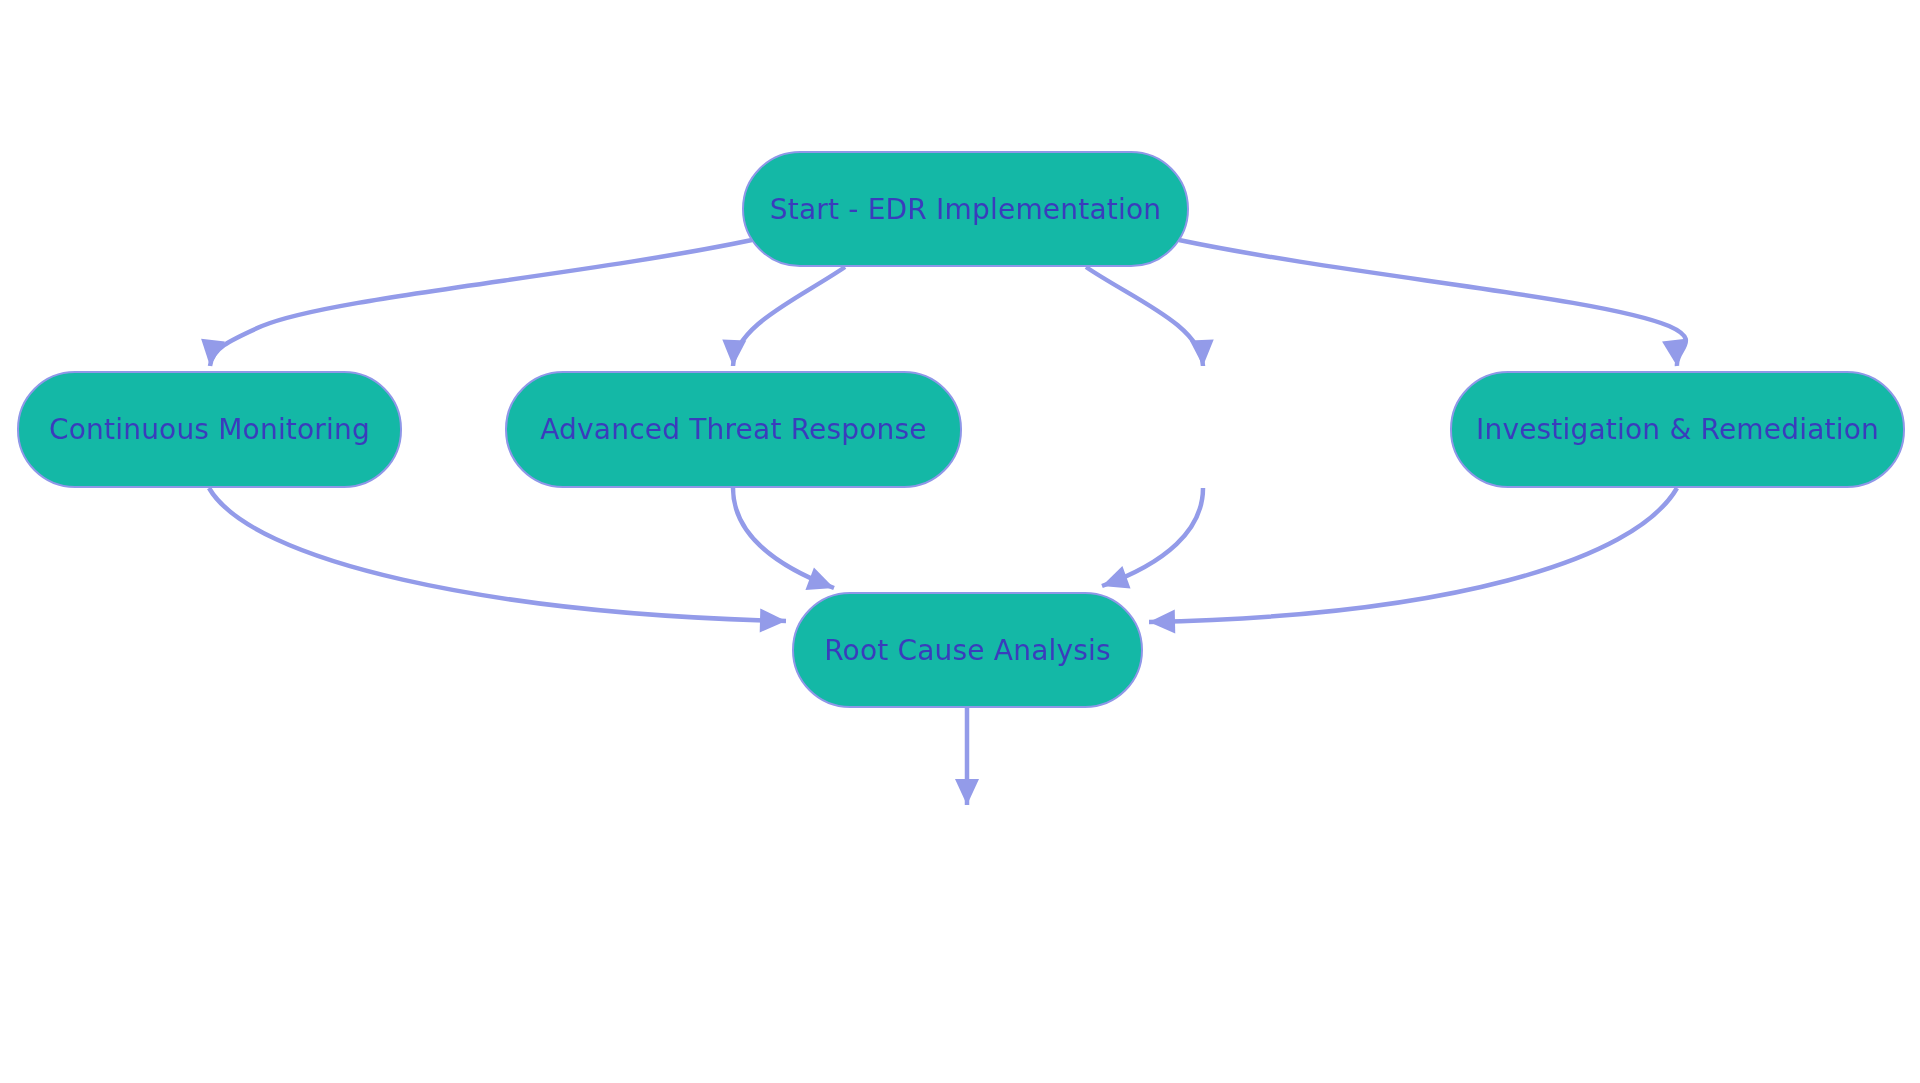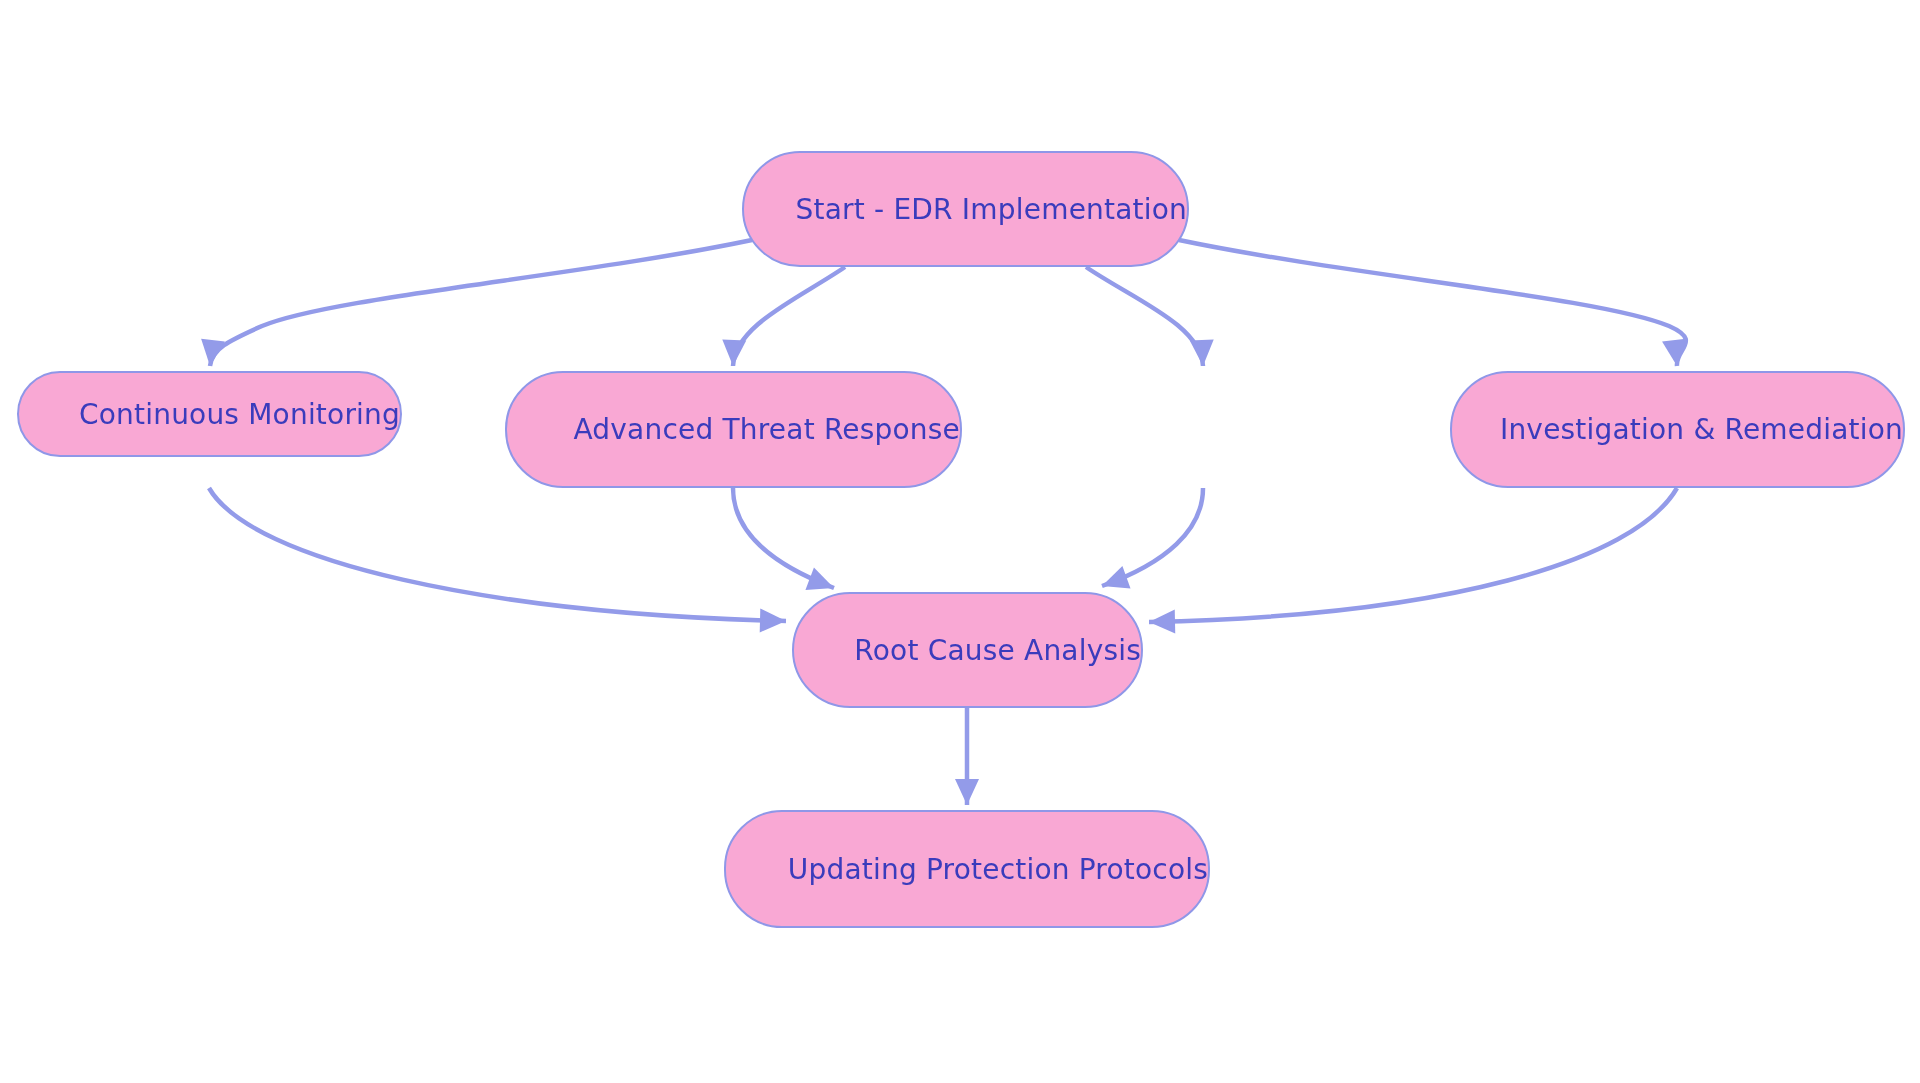--- a/index.html
+++ b/index.html
@@ -23,26 +23,26 @@
     height: 1083px;
   }
   .edge {
     fill: none;
     stroke: #939be9;
     stroke-width: 4.5;
   }
   .flow-node {
     position: absolute;
     box-sizing: border-box;
-    background: #f9a8d4;
+    background: #14b8a6;
     border: 2px solid #8f97e8;
     border-radius: 58px;
     display: flex;
     align-items: center;
-    justify-content: flex-end;
+    justify-content: center;
     color: #3a3cbc;
     font-size: 28px;
     letter-spacing: 0.2px;
     white-space: nowrap;
     text-align: center;
   }
 </style>
 </head>
 <body>
 
@@ -65,34 +65,31 @@
     <path class="edge" d="M 1203 488 C 1203 530, 1166 563, 1102 586" marker-end="url(#arrowhead)"></path>
     <path class="edge" d="M 1677 488 C 1634 562, 1444 616, 1149 622" marker-end="url(#arrowhead)"></path>
 
     <path class="edge" d="M 967 708 L 967 805" marker-end="url(#arrowhead)"></path>
   </svg>
 
   <div class="flow-node" style="left:742px; top:151px; width:447px; height:116px;">
     <span>Start - EDR Implementation</span>
   </div>
 
-  <div class="flow-node" style="left:17px; top:371px; width:385px; height:86px;">
+  <div class="flow-node" style="left:17px; top:371px; width:385px; height:117px;">
     <span>Continuous Monitoring</span>
   </div>
 
   <div class="flow-node" style="left:505px; top:371px; width:457px; height:117px;">
     <span>Advanced Threat Response</span>
   </div>
 
 
   <div class="flow-node" style="left:1450px; top:371px; width:455px; height:117px;">
     <span>Investigation &amp; Remediation</span>
   </div>
 
   <div class="flow-node" style="left:792px; top:592px; width:351px; height:116px;">
     <span>Root Cause Analysis</span>
   </div>
 
-  <div class="flow-node" style="left:724px; top:810px; width:486px; height:118px;">
-    <span>Updating Protection Protocols</span>
-  </div>
 
 </div>
 
 </body></html>

